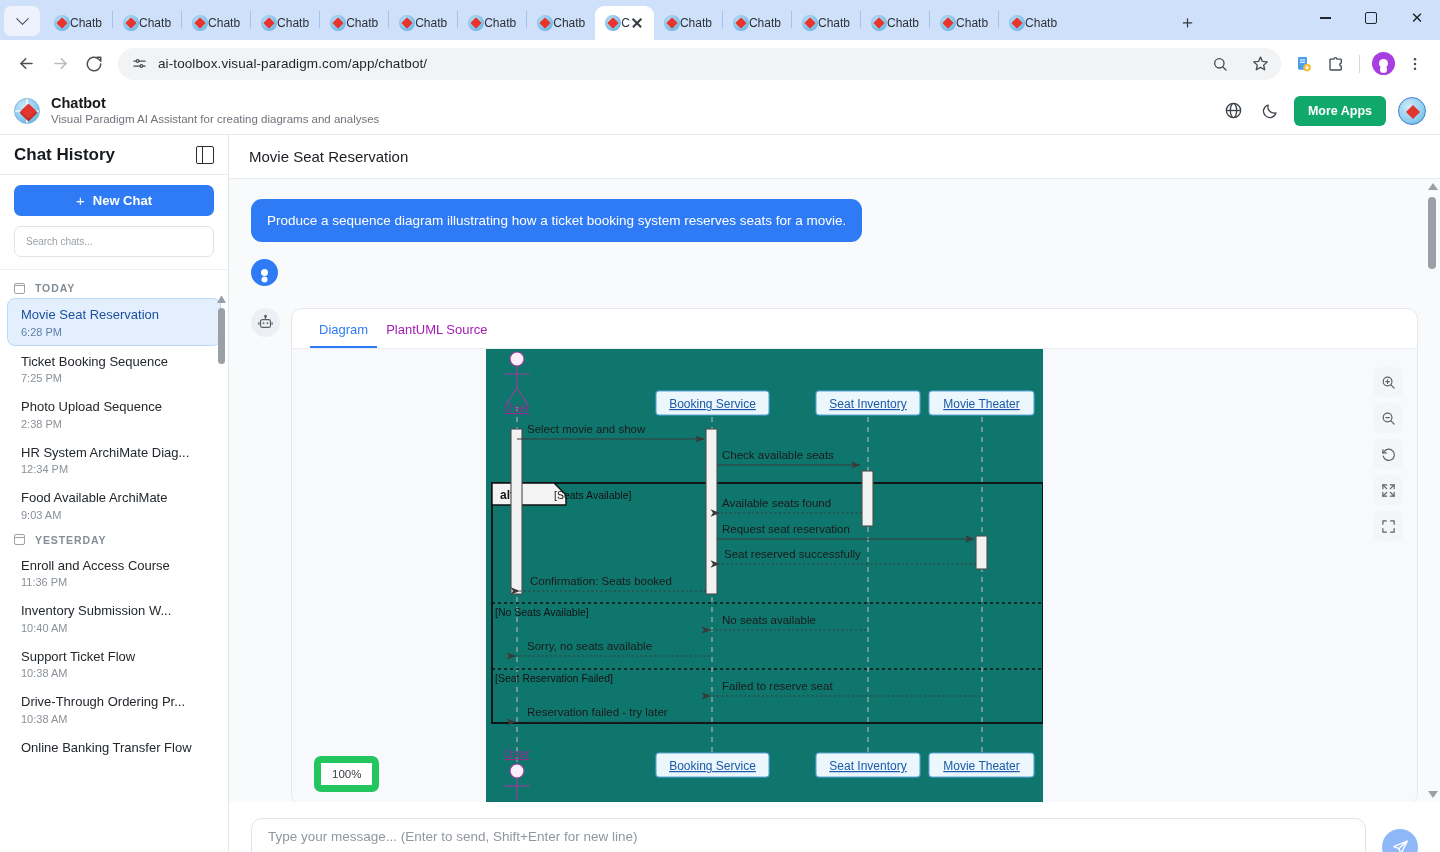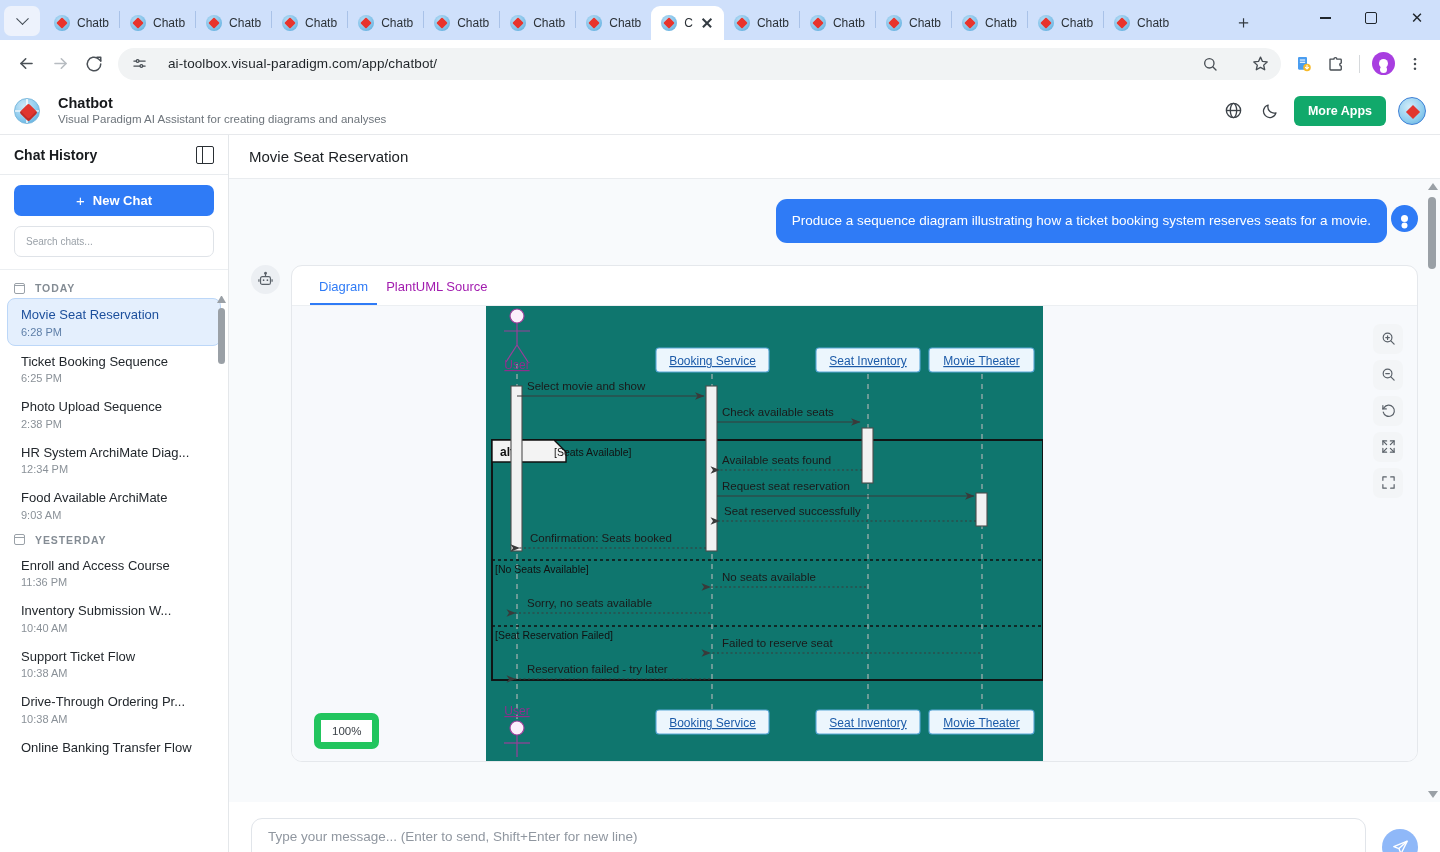--- a/index.html
+++ b/index.html
@@ -15,21 +15,21 @@
   .tabstrip { height: 40px; display: flex; align-items: flex-end; padding-left: 4px; position: relative; }
   .tab-list-btn {
     width: 36px; height: 30px; margin-bottom: 4px; border-radius: 7px;
     background: #edf2fc; display: flex; align-items: center; justify-content: center;
     flex: 0 0 auto; margin-right: 4px;
   }
   .chev-down { width: 9px; height: 9px; border-right: 1.7px solid #414a53; border-bottom: 1.7px solid #414a53;
     transform: rotate(45deg) translate(-2px,-2px); }
   .tabs-wrap { display: flex; align-items: flex-end; flex: 1 1 auto; min-width: 0; }
   .tab {
-    height: 34px; display: flex; align-items: center; gap: 7px;
+    height: 34px; display: flex; align-items: center; 
     padding: 0 10px; border-radius: 9px 9px 0 0; position: relative;
     font-size: 12px; color: #2b3137; flex: 0 0 auto; white-space: nowrap;
   }
   .tab .tab-title { overflow: hidden; max-width: 46px; display: block; }
   .tab.active { background: #ffffff; }
   .tab.active .tab-title { max-width: 14px; }
   .tab-sep { width: 1px; height: 17px; background: #a9c2e8; align-self: center; margin-bottom: 8px; }
   .favicon {
     width: 16px; height: 16px; border-radius: 50%;
     background: radial-gradient(circle at 40% 35%, #bfe0f5 0%, #7fc0e8 60%, #4da2d6 100%);
@@ -54,32 +54,32 @@
   .win-min::before { content:""; width: 11px; height: 1.5px; background:#20262c; display:block; }
   .win-max::before { content:""; width: 10px; height: 10px; border: 1.5px solid #20262c; border-radius:2px; display:block; }
   .win-close::before { content:"✕"; font-size: 15px; }
 
   .toolbar { height: 47px; background: #ffffff; display: flex; align-items: center; padding: 0 10px; gap: 2px; }
   .nav-btn { width: 32px; height: 32px; display: flex; align-items: center; justify-content: center; color: #4a5056; }
   .nav-btn.dim { color: #b7bcc1; }
   .nav-btn svg { display: block; }
   .omnibox {
     flex: 1 1 auto; height: 32px; background: #f1f3f4; border-radius: 16px;
-    display: flex; align-items: center; padding: 0 6px 0 12px; margin: 0 6px; gap: 20px;
+    display: flex; align-items: center; padding: 0 6px 0 12px; margin: 0 6px; gap: 10px;
   }
   .omnibox .url { font-size: 13.5px; color: #1f2428; flex: 1 1 auto; letter-spacing: .1px; }
   .tb-icon { width: 30px; height: 30px; display: flex; align-items: center; justify-content: center; color: #474d53; }
   .tb-sep { width: 1px; height: 18px; background: #d6d9dc; margin: 0 6px; }
   .profile-av { width: 23px; height: 23px; border-radius: 50%; background: #a83ee0; display:flex;align-items:center;justify-content:center;}
   .profile-av::before{content:"";width:9px;height:9px;border-radius:50%;background:#fff;box-shadow:0 6px 0 -1px #fff;}
 
   
   .app-header {
     height: 48px; background: #fff; border-bottom: 1px solid #e7e9ec;
-    display: flex; align-items: center; padding: 0 14px; gap: 18px;
+    display: flex; align-items: center; padding: 0 14px; gap: 11px;
   }
   .vp-logo { width: 26px; height: 26px; border-radius: 50%; position: relative; flex: 0 0 auto;
     background: radial-gradient(circle at 38% 30%, #cfe9f8 0%, #8dcbee 55%, #4ba3d8 100%);
     border: 1px solid #7bb9dd; overflow: hidden; }
   .vp-logo::before {
     content:""; position:absolute; inset:0;
     background:
       linear-gradient(90deg, transparent 46%, rgba(255,255,255,.75) 47%, rgba(255,255,255,.75) 53%, transparent 54%),
       linear-gradient(0deg, transparent 46%, rgba(255,255,255,.6) 47%, rgba(255,255,255,.6) 53%, transparent 54%);
   }
@@ -104,21 +104,21 @@
   }
   .hdr-avatar::after { content:""; position:absolute; left:9px; top:9px; width:10px; height:10px;
     background:#e1362f; transform: rotate(45deg); }
 
   
   .app-body { display: flex; height: 757px; }
 
   
   .sidebar { width: 229px; background: #fff; border-right: 1px solid #e4e7ea; display: flex; flex-direction: column; flex:0 0 auto; }
   .sb-head { height: 40px; display: flex; align-items: center; padding: 0 14px; border-bottom: 1px solid #e9ecef; }
-  .sb-head-title { font-size: 14px; font-weight: 700; color: #181b1e; }
+  .sb-head-title { font-size: 17px; font-weight: 700; color: #181b1e; }
   .panel-toggle { margin-left: auto; width: 18px; height: 18px; border: 1.8px solid #2a2f34; border-radius: 2px; position: relative; }
   .panel-toggle::after { content:""; position:absolute; left: 4.5px; top: 0; bottom: 0; width: 1.8px; background: #2a2f34; }
   .sb-actions { padding: 10px 14px 12px; border-bottom: 1px solid #eceff2; }
   .new-chat-btn {
     width: 100%; height: 31px; background: #2f7bf6; color: #fff; border: none; border-radius: 7px;
     font-size: 13px; font-weight: 600; display: flex; align-items: center; justify-content: center; gap: 8px; cursor: pointer;
   }
   .new-chat-btn .plus { font-size: 15px; font-weight: 500; }
   .search-box {
     margin-top: 10px; width: 100%; height: 31px; border: 1px solid #dfe3e8; border-radius: 7px;
@@ -140,21 +140,21 @@
   .sb-thumb { position: absolute; top: 14px; left: 1px; width: 7px; height: 56px; background: #9aa0a6; border-radius: 4px; }
   .sb-arrow { position: absolute; left: 0; width: 9px; height: 9px; }
   .sb-arrow.up { top: 0; border-left: 4.5px solid transparent; border-right: 4.5px solid transparent; border-bottom: 7px solid #9aa0a6; }
 
   
   .main { flex: 1 1 auto; display: flex; flex-direction: column; min-width: 0; background: #fff; }
   .main-head { height: 44px; display: flex; align-items: center; padding: 0 20px; border-bottom: 1px solid #e9ecef; }
   .main-title { font-size: 15px; color: #1b1f23; }
   .chat-scroll { flex: 1 1 auto; background: #f8fafc; position: relative; overflow: hidden; padding: 20px 22px 0 22px; }
 
-  .msg-user-row { display: flex; align-items: flex-start; justify-content: flex-end; gap: 4px; }
+  .msg-user-row { display: flex; align-items: flex-start; justify-content: flex-end; gap: 11px; flex-direction: column; }
   .user-av { width: 27px; height: 27px; border-radius: 50%; background: #2f7bf6; flex: 0 0 auto;
              display:flex; align-items:center; justify-content:center; margin-top: 6px; }
   .user-av::before { content:""; width:7px; height:7px; border-radius:50%; background:#fff; box-shadow: 0 7px 0 -0.5px #fff; }
   .user-bubble {
     background: #2f7bf6; color: #fff; border-radius: 11px; padding: 12px 16px;
     font-size: 13.5px; line-height: 1.45; max-width: 630px;
   }
 
   .bot-row { display: flex; align-items: flex-start; gap: 11px; margin-top: 22px; }
   .bot-av { width: 29px; height: 29px; border-radius: 50%; background: #eceff3; flex: 0 0 auto;
@@ -413,21 +413,21 @@
     <div class="sb-group">
           <span class="cal-ico"></span>
           <span>TODAY</span>
         </div>
         <div class="chat-item active">
           <div class="chat-name">Movie Seat Reservation</div>
           <div class="chat-time">6:28 PM</div>
         </div>
         <div class="chat-item">
           <div class="chat-name">Ticket Booking Sequence</div>
-          <div class="chat-time">6:25 PM</div>
+          <div class="chat-time">7:25 PM</div>
         </div>
         <div class="chat-item">
           <div class="chat-name">Photo Upload Sequence</div>
           <div class="chat-time">2:38 PM</div>
         </div>
         <div class="chat-item">
           <div class="chat-name">HR System ArchiMate Diag...</div>
           <div class="chat-time">12:34 PM</div>
         </div>
         <div class="chat-item">

